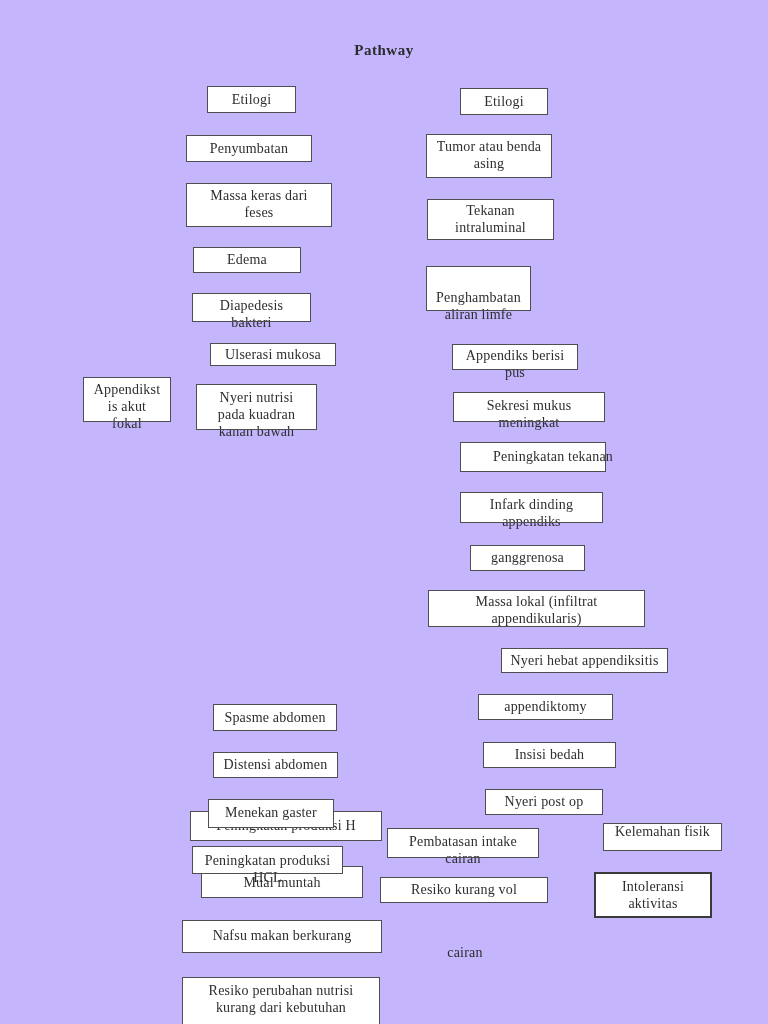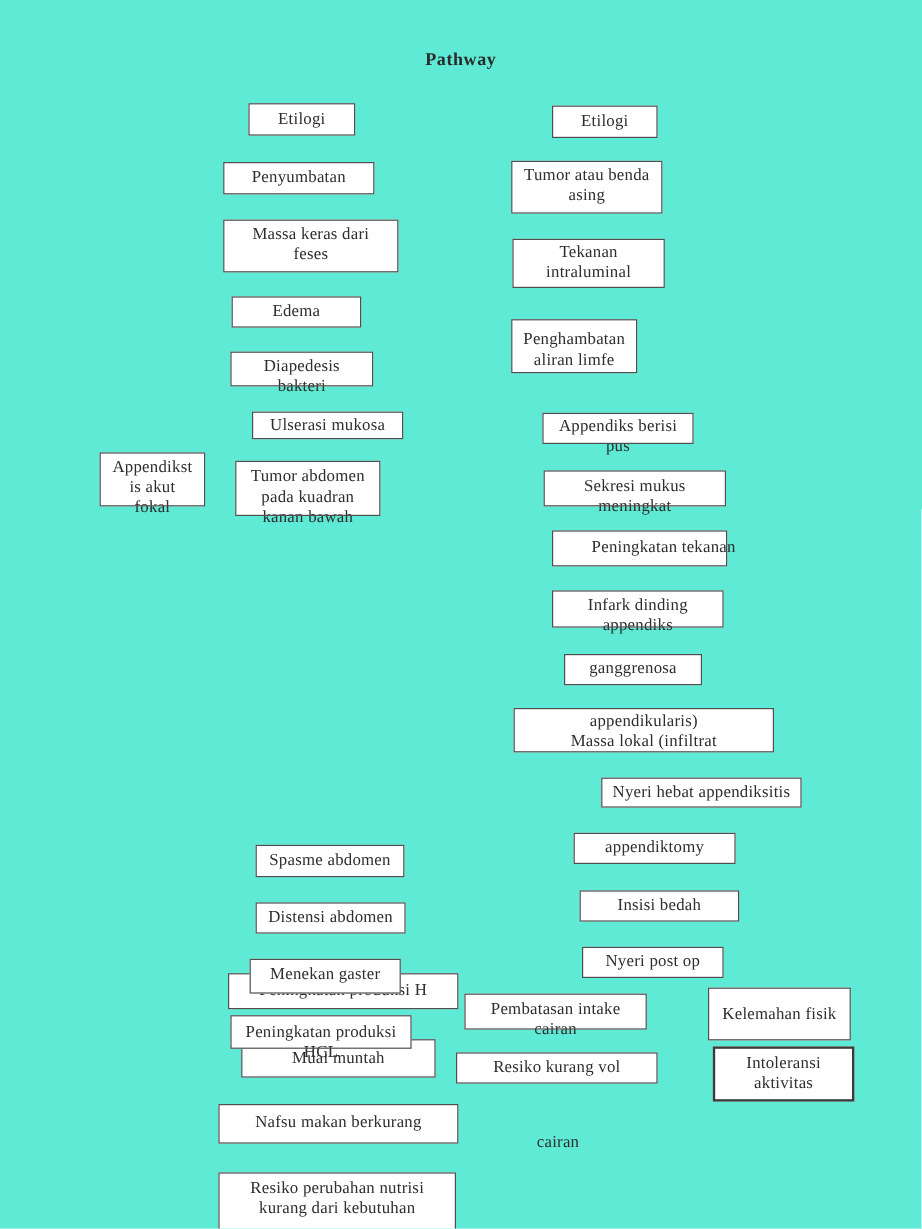--- a/index.html
+++ b/index.html
@@ -1,20 +1,20 @@
 <!DOCTYPE html>
 <html><head>
 <meta charset="utf-8">
 <style>
   html,body { margin:0; padding:0; background:#ffffff; }
   .page {
     position:relative;
     width:768px; height:1024px;
     margin:0 auto;
-    background:#5eead4;
+    background:#c4b5fd;
     overflow:hidden;
     font-family:"Liberation Serif", serif;
   }
   .diagram-title {
     position:absolute;
     left:0; right:0; top:42px;
     text-align:center;
     font-size:15px;
     font-weight:bold;
     letter-spacing:0.5px;
@@ -69,62 +69,62 @@
         <div class="line">Massa keras dari</div>
         <div class="line">feses</div>
       </div>
       <div class="node" style="left: 427px; top: 199px; width: 127px; height: 41px; padding-top: 3px;">
         <div class="line">Tekanan</div>
         <div class="line">intraluminal</div>
       </div>
       <div class="node" style="left: 193px; top: 247px; width: 108px; height: 26px; padding-top: 4px;">
         <div class="line">Edema</div>
       </div>
-      <div class="node" style="left: 426px; top: 266px; width: 105px; height: 45px; padding-top: 9px;">
+      <div class="node" style="left: 426px; top: 266px; width: 105px; height: 45px; padding-top: 23px;">
         <div class="line">Penghambatan</div>
         <div class="line">aliran limfe</div>
       </div>
       <div class="node" style="left: 192px; top: 293px; width: 119px; height: 29px; padding-top: 4px;">
         <div class="line">Diapedesis</div>
         <div class="line">bakteri</div>
       </div>
       <div class="node" style="left: 210px; top: 343px; width: 126px; height: 23px; padding-top: 3px;">
         <div class="line">Ulserasi mukosa</div>
       </div>
       <div class="node" style="left: 452px; top: 344px; width: 126px; height: 26px; padding-top: 3px;">
         <div class="line">Appendiks berisi</div>
         <div class="line">pus</div>
       </div>
       <div class="node" style="left: 83px; top: 377px; width: 88px; height: 45px; padding-top: 4px;">
         <div class="line">Appendikst</div>
         <div class="line">is akut</div>
         <div class="line">fokal</div>
       </div>
       <div class="node" style="left: 196px; top: 384px; width: 121px; height: 46px; padding-top: 5px;">
-        <div class="line">Tumor abdomen</div>
+        <div class="line">Nyeri nutrisi</div>
         <div class="line">pada kuadran</div>
         <div class="line">kanan bawah</div>
       </div>
       <div class="node" style="left: 453px; top: 392px; width: 152px; height: 30px; padding-top: 5px;">
         <div class="line">Sekresi mukus</div>
         <div class="line">meningkat</div>
       </div>
       <div class="node" style="left: 460px; top: 442px; width: 146px; height: 30px; padding-top: 6px; padding-left: 33px;">
         <div class="line">Peningkatan tekanan</div>
       </div>
       <div class="node" style="left: 460px; top: 492px; width: 143px; height: 31px; padding-top: 4px;">
         <div class="line">Infark dinding</div>
         <div class="line">appendiks</div>
       </div>
       <div class="node" style="left: 470px; top: 545px; width: 115px; height: 26px; padding-top: 4px;">
         <div class="line">ganggrenosa</div>
       </div>
       <div class="node" style="left: 428px; top: 590px; width: 217px; height: 37px; padding-top: 3px;">
+        <div class="line">Massa lokal (infiltrat</div>
         <div class="line">appendikularis)</div>
-        <div class="line">Massa lokal (infiltrat</div>
       </div>
       <div class="node" style="left: 453px; top: 648px; width: 167px; height: 25px; padding-top: 4px; margin-left: 48px;">
         <div class="line">Nyeri hebat appendiksitis</div>
       </div>
       <div class="node" style="left: 478px; top: 694px; width: 135px; height: 26px; padding-top: 4px;">
         <div class="line">appendiktomy</div>
       </div>
       <div class="node" style="left: 213px; top: 704px; width: 124px; height: 27px; padding-top: 5px;">
         <div class="line">Spasme abdomen</div>
       </div>
@@ -140,21 +140,21 @@
       <div class="node" style="left: 190px; top: 811px; width: 192px; height: 30px; padding-top: 6px;">
         <div class="line">Peningkatan produksi H</div>
       </div>
       <div class="node" style="left: 208px; top: 799px; width: 126px; height: 29px; padding-top: 5px;">
         <div class="line">Menekan gaster</div>
       </div>
       <div class="node" style="left: 387px; top: 828px; width: 152px; height: 30px; padding-top: 5px;">
         <div class="line">Pembatasan intake</div>
         <div class="line">cairan</div>
       </div>
-      <div class="node" style="left: 590px; top: 823px; width: 119px; height: 44px; padding-top: 14px;">
+      <div class="node" style="left: 603px; top: 823px; width: 119px; height: 28px; padding-top: 0;">
         <div class="line">Kelemahan fisik</div>
       </div>
       <div class="node" style="left: 201px; top: 866px; width: 162px; height: 32px; padding-top: 8px;">
         <div class="line">Mual muntah</div>
       </div>
       <div class="node" style="left: 192px; top: 846px; width: 151px; height: 28px; padding-top: 6px;">
         <div class="line">Peningkatan produksi</div>
         <div class="line">HCL</div>
       </div>
       <div class="node bold" style="left: 380px; top: 877px; width: 168px; height: 26px; padding-top: 4px;">

